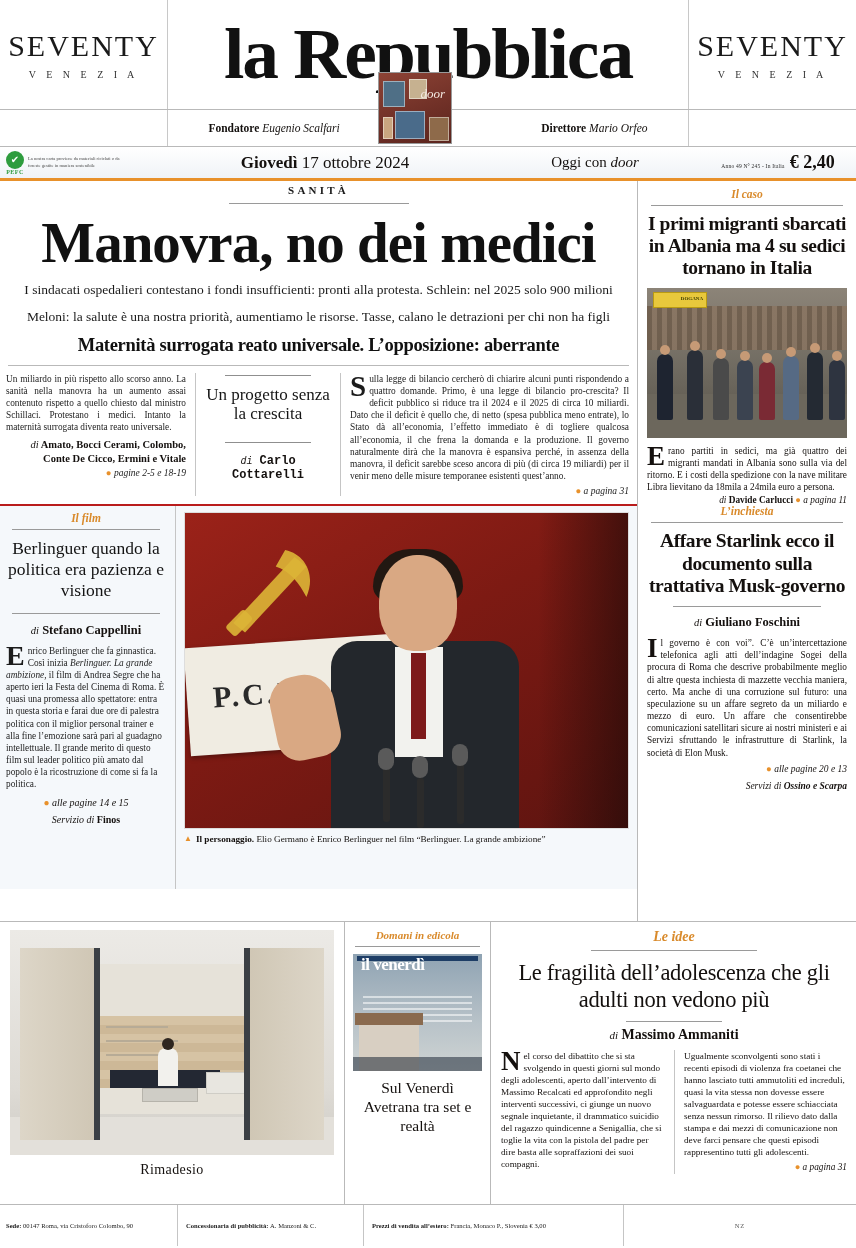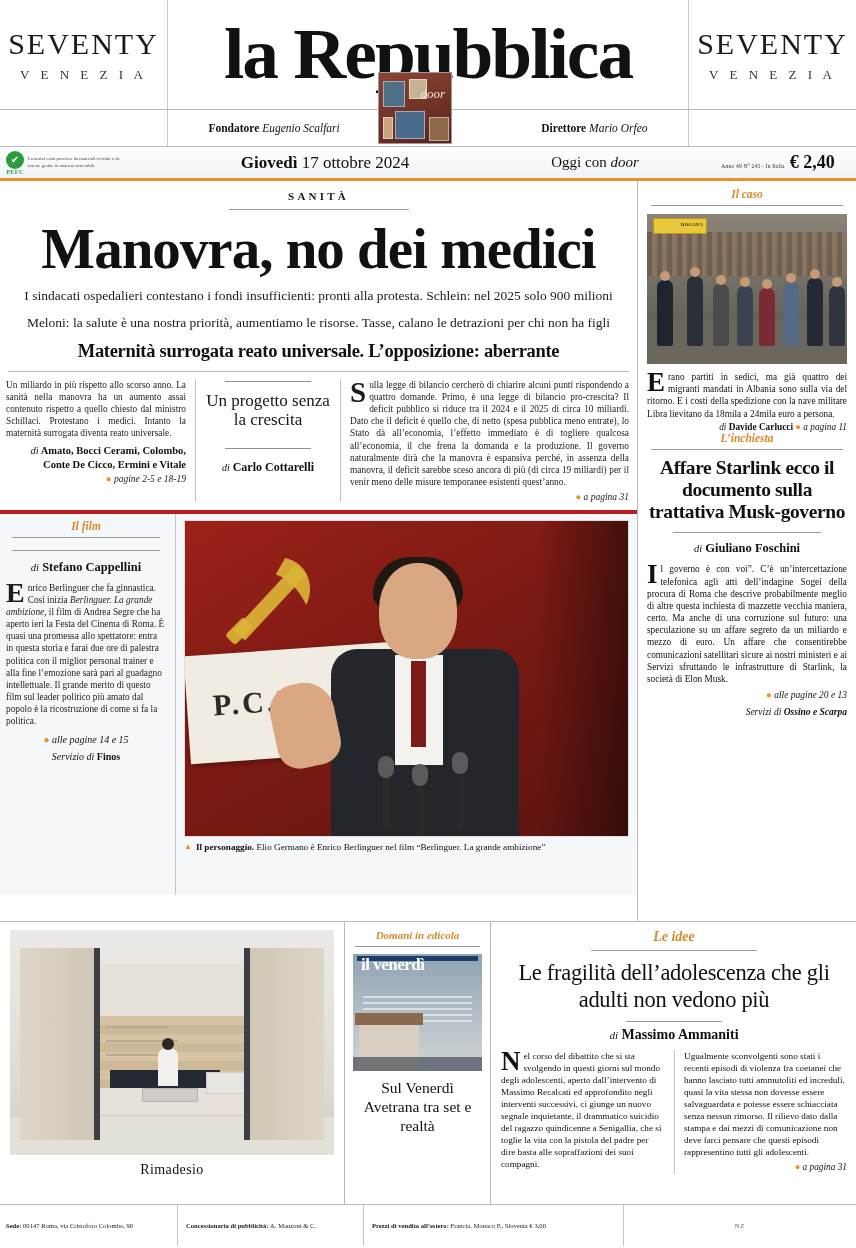--- a/index.html
+++ b/index.html
@@ -15,21 +15,21 @@
   
   .masthead { display: flex; height: 110px; border-bottom: 1px solid #b9b9b9; }
   .ad-left, .ad-right {
     width: 168px; display:flex; flex-direction:column;
     align-items:center; justify-content:center;
     font-family: "Liberation Serif", serif;
   }
   .ad-left { border-right: 1px solid #c8c8c8; }
   .ad-right { border-left: 1px solid #c8c8c8; }
   .ad-brand { font-size: 30px; letter-spacing: 2px; color:#1a1a1a; font-weight:400; }
-  .ad-sub { font-size: 13px; letter-spacing: 4px; color:#333; margin-top:6px; }
+  .ad-sub { font-size: 10px; letter-spacing: 4px; color:#333; margin-top:6px; }
   .logo-wrap { flex:1; display:flex; align-items:center; justify-content:center; }
   .logo {
     font-family: "Liberation Serif", serif;
     font-weight: 700;
     font-size: 72px;
     letter-spacing: -2px;
     color: #111;
     line-height: 0.95;
     transform: scaleX(1.02);
   }
@@ -87,21 +87,21 @@
   .dsq.c { left:16px; top:38px; width:30px; height:28px; background:#4a6b8a; }
   .dsq.d { left:50px; top:44px; width:20px; height:24px; background:#8e6a4a; }
   .dsq.e { left:4px; top:44px; width:10px; height:22px; background:#c9a57f; }
 
   
   .body-grid { display:flex; height:741px; border-bottom:1px solid #b9b9b9; }
   .col-main { width: 638px; border-right:1px solid #b9b9b9; position:relative; }
   .col-side { width: 218px; padding: 7px 9px 0 9px; }
 
   
-  .kicker-wrap { text-align:center; padding-top:9px; }
+  .kicker-wrap { text-align:center; padding-top:3px; }
   .kicker {
     font-size:11px; font-weight:700; letter-spacing:3.2px; color:#1a1a1a;
     font-family:"Liberation Serif",serif;
   }
   .kicker-rule { width:180px; height:1px; background:#9a9a9a; margin:7px auto 0; }
 
   .headline {
     font-size: 57px; font-weight:700; text-align:center; line-height:1.0;
     letter-spacing:-1px; margin: 10px 6px 0; color:#111;
   }
@@ -121,30 +121,30 @@
   .tri-c3 { flex:1; padding:0 8px 0 9px; }
 
   .bodytext { font-size:9.3px; line-height:1.30; text-align:justify; color:#1c1c1c; }
   .byline { text-align:right; font-size:10.5px; font-weight:700; margin-top:5px; line-height:1.3;}
   .byline i { font-style:italic; font-weight:400; }
   .pageref { text-align:right; font-size:9.5px; font-style:italic; margin-top:3px; color:#1a1a1a;}
   .dot { color:#e8912b; font-style:normal; }
 
   .rule-short { width:86px; height:1px; background:#8f8f8f; margin:2px auto 9px; }
   .op-title { font-size:17px; line-height:1.16; color:#161616; }
-  .op-byline { font-size:12px; font-weight:700; margin-top:11px; }
+  .op-byline { font-size:12px; font-weight:700; margin-top:11px;font-family:Liberation Mono, monospace; }
   .op-byline i { font-style:italic; font-weight:400; font-size:10px;}
 
   .dropcap-p { font-size:9.4px; line-height:1.30; text-align:justify; color:#1c1c1c; }
   .dropcap-p::first-letter {
     float:left; font-size:29px; line-height:0.82; font-weight:700; padding-right:3px; padding-top:2px;
   }
 
   
-  .lower { display:flex; border-top:4px solid #b91c1c; margin-top:8px; height:385px; }
+  .lower { display:flex; border-top:2px solid #b91c1c; margin-top:8px; height:385px; }
   .film-col { width:176px; padding:6px 9px 0 6px; border-right:1px solid #c5c5c5; background:#f5f8fb;}
   .film-kicker { text-align:center; font-size:11.5px; font-style:italic; color:#d98a2b; font-weight:700;}
   .film-rule { height:1px; background:#9a9a9a; margin:5px 6px 8px; }
   .film-title { text-align:center; font-size:17.5px; line-height:1.2; color:#141414; }
   .film-byline { text-align:center; font-size:12.5px; font-weight:700; margin-top:9px;}
   .film-byline i { font-style:italic; font-weight:400; font-size:10.5px;}
   .film-body { font-size:9.3px; line-height:1.31; text-align:left; margin-top:7px; color:#1c1c1c;}
   .film-body::first-letter { float:left; font-size:28px; line-height:0.82; font-weight:700; padding-right:3px;}
   .film-body i { font-style:italic; }
   .film-ref { text-align:center; font-size:10px; font-style:italic; margin-top:6px;}
@@ -381,20 +381,21 @@
             <span class="dot">●</span>
             <span>a pagina 31</span>
           </div>
         </div>
       </div>
 
       <div class="lower">
         <div class="film-col">
           <div class="film-kicker">Il film</div>
           <div class="film-rule"></div>
+          <div class="film-title">Berlinguer quando la politica era pazienza e visione</div>
           <div class="film-rule" style="margin-top:12px"></div>
           <div class="film-byline">
             <i>di</i>
             <span>Stefano Cappellini</span>
           </div>
           <div class="film-body">
             <span>Enrico Berlinguer che fa ginnastica. Così inizia </span><i>Berlinguer. La grande ambizione,</i><span> il film di Andrea Segre che ha aperto ieri la Festa del Cinema di Roma. È quasi una promessa allo spettatore: entra in questa storia e farai due ore di palestra politica con il miglior personal trainer e alla fine l’emozione sarà pari al guadagno intellettuale. Il grande merito di questo film sul leader politico più amato dal popolo è la ricostruzione di come si fa la politica.</span>
           </div>
           <div class="film-ref">
             <span class="dot">●</span>
@@ -440,20 +441,21 @@
               <span>Elio Germano è Enrico Berlinguer nel film “Berlinguer. La grande ambizione”</span>
             </span>
           </div>
         </div>
       </div>
     </div>
 
     <div class="col-side">
       <div class="side-kicker">Il caso</div>
       <div class="side-rule"></div>
+      <div class="side-title">I primi migranti sbarcati in Albania ma 4 su sedici tornano in Italia</div>
 
       <div class="side-photo">
         <div class="alb-bg"></div>
         <div class="alb-wall"></div>
         <div class="alb-ground"></div>
         <div class="alb-sign">
           <span>DOGANA</span>
         </div>
         <div class="fig" style="left:10px; height:66px; background:#1e2430;">
             <span class="hd"></span>

